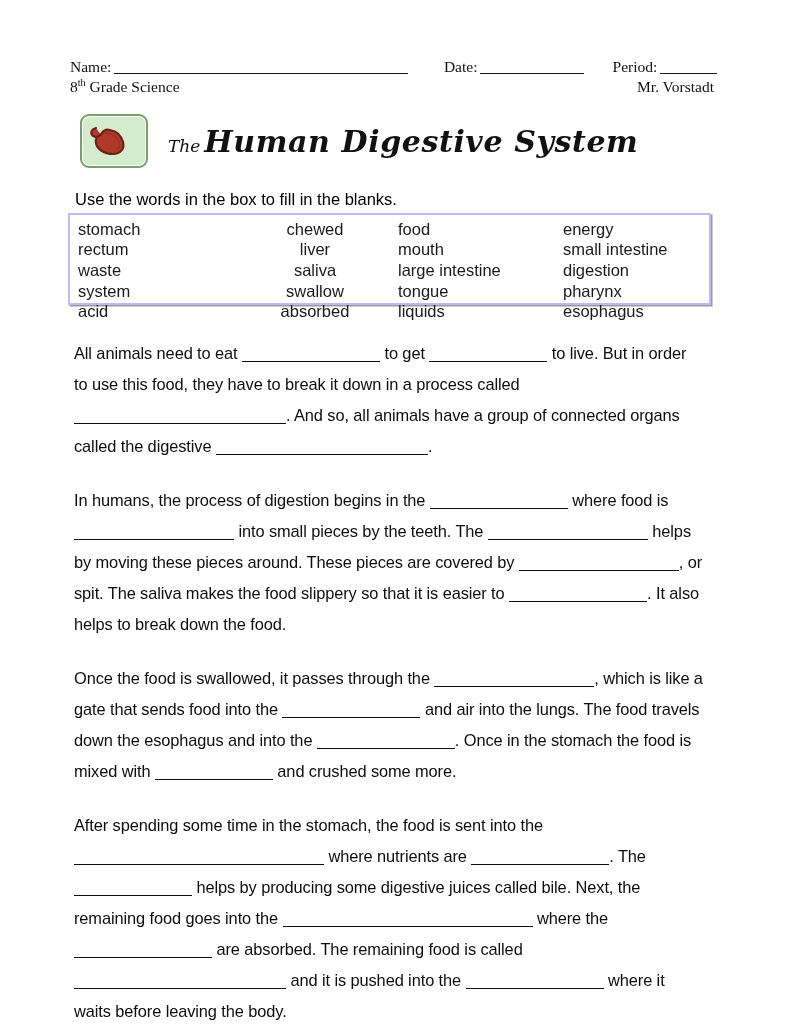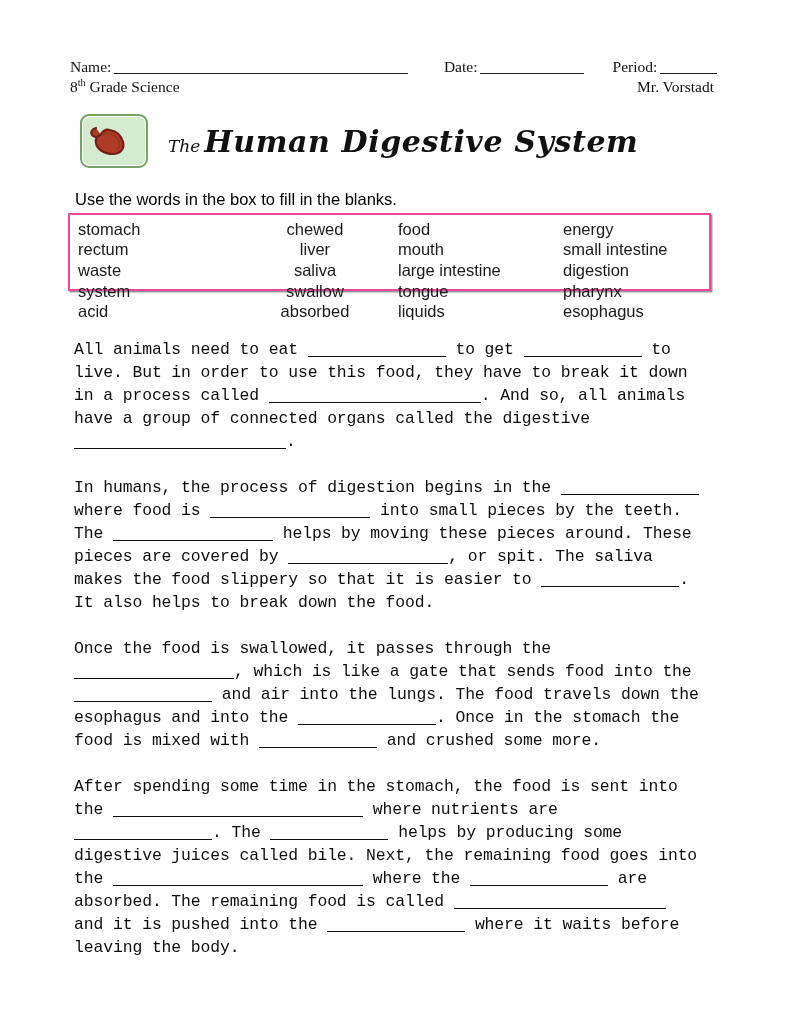--- a/index.html
+++ b/index.html
@@ -117,22 +117,22 @@
     font-size: 16.5px;
     color: #000000;
   }
 
   
   .wordbox {
     position: absolute;
     left: 68px;
     top: 213px;
     width: 643px;
-    height: 78px;
-    border: 2px solid #ec4899;
+    height: 92px;
+    border: 2px solid #c4b5fd;
     background: #ffffff;
     box-sizing: border-box;
     padding: 4px 0 0 0;
     box-shadow: 1.5px 1.5px 0 0 #9a9a9a;
   }
   .wordrow {
     display: flex;
     height: 20.6px;
     align-items: center;
   }
@@ -150,23 +150,23 @@
   .wc3 { width: 150px; }
 
   
   .body {
     position: absolute;
     left: 74px;
     top: 338px;
     width: 630px;
   }
   .para {
-    font-family: Liberation Mono, monospace;
+    font-family: Liberation Sans, sans-serif;
     font-size: 16.4px;
-    line-height: 23px;
+    line-height: 31px;
     color: #0d0d0d;
     margin: 0 0 23px 0;
     letter-spacing: -0.1px;
   }
   .para:last-child { margin-bottom: 8px; }
   .blank {
     display: inline-block;
     border-bottom: 1.6px solid #0d0d0d;
     vertical-align: -3px;
     height: 0.95em;

